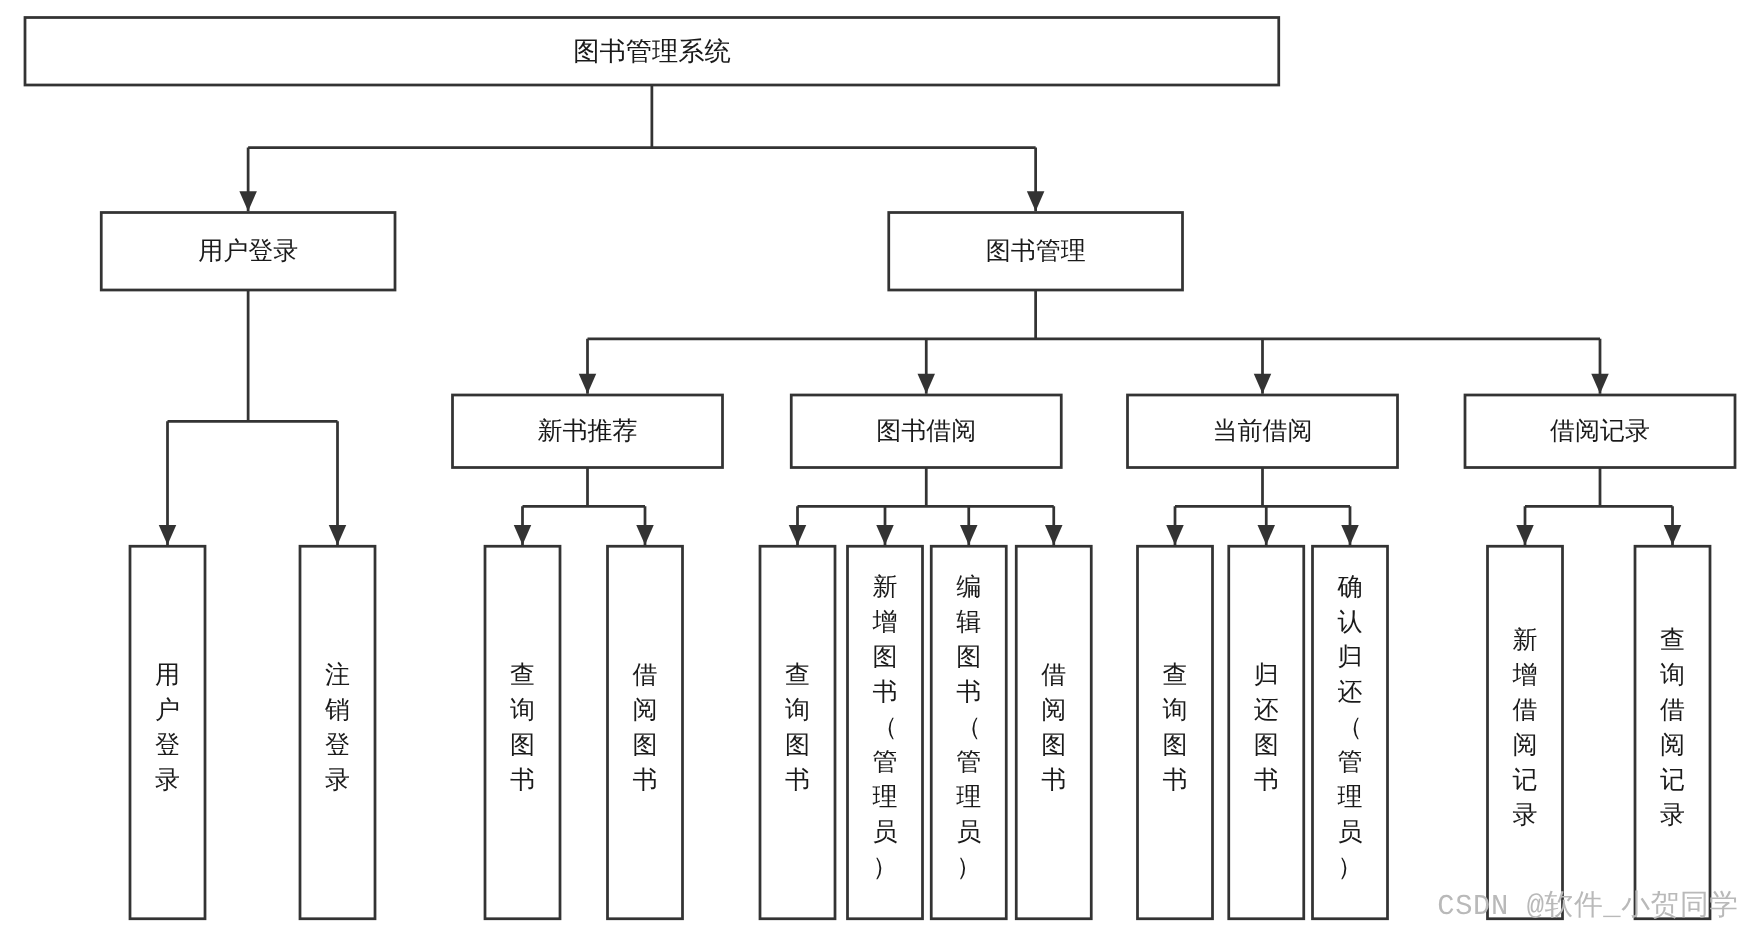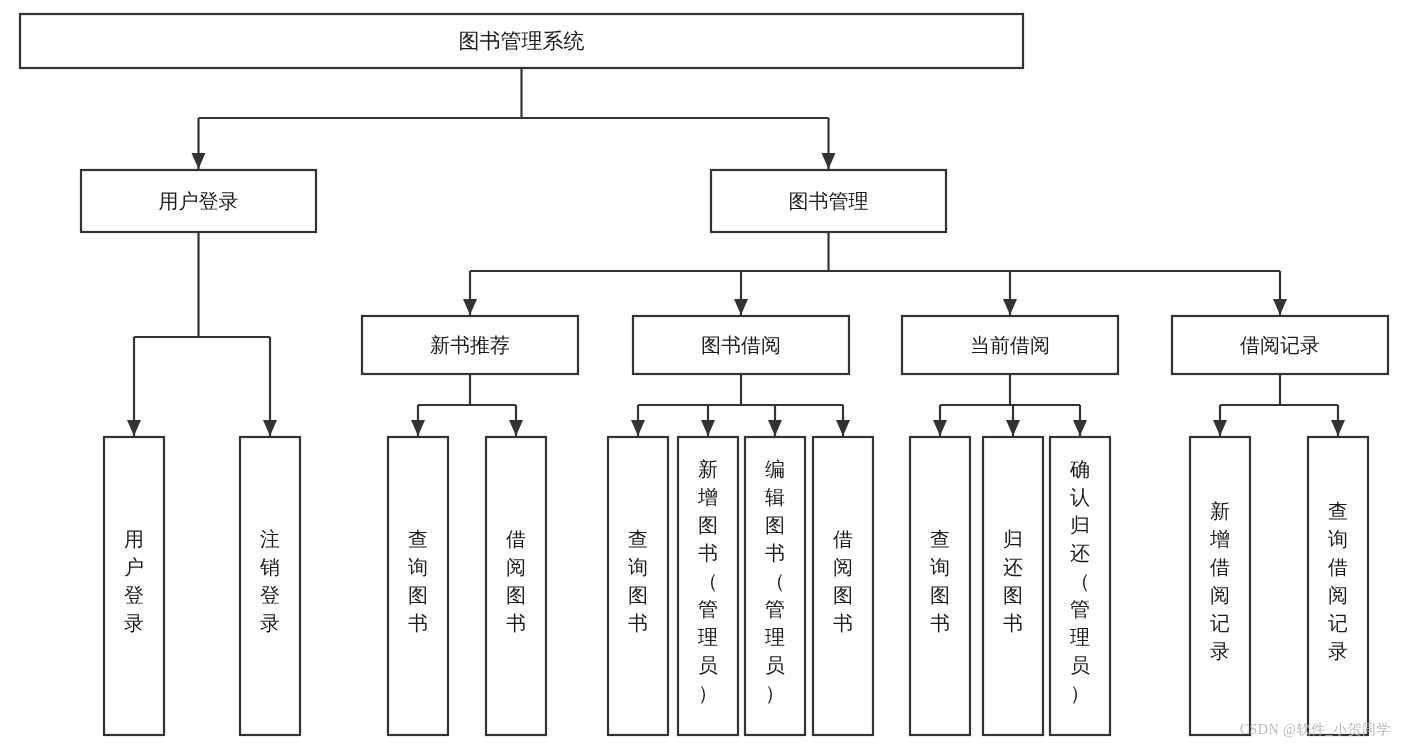--- a/index.html
+++ b/index.html
@@ -54,22 +54,22 @@
     stroke-linecap: butt;
   }
   .arrow-head {
     fill: #333333;
     stroke: none;
   }
   .watermark {
     position: absolute;
     right: 14px;
     bottom: 8px;
-    font-family: Liberation Serif, serif;
-    font-size: 14px;
+    font-family: Liberation Mono, monospace;
+    font-size: 23px;
     color: #b9b9b9;
     letter-spacing: 0.5px;
     white-space: nowrap;
     pointer-events: none;
   }
 </style>
 </head>
 <body>
 
 <div id="diagram-root">

